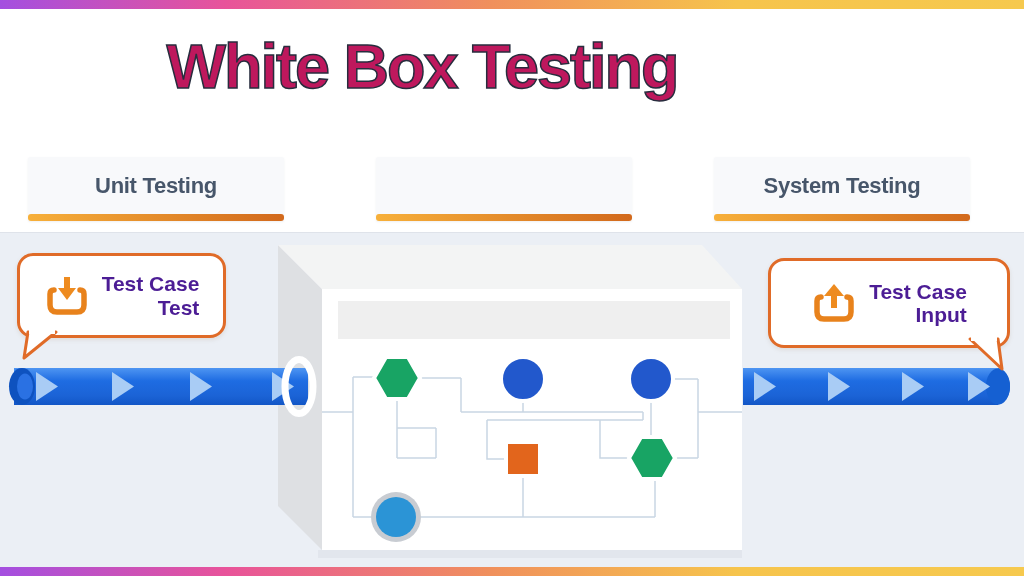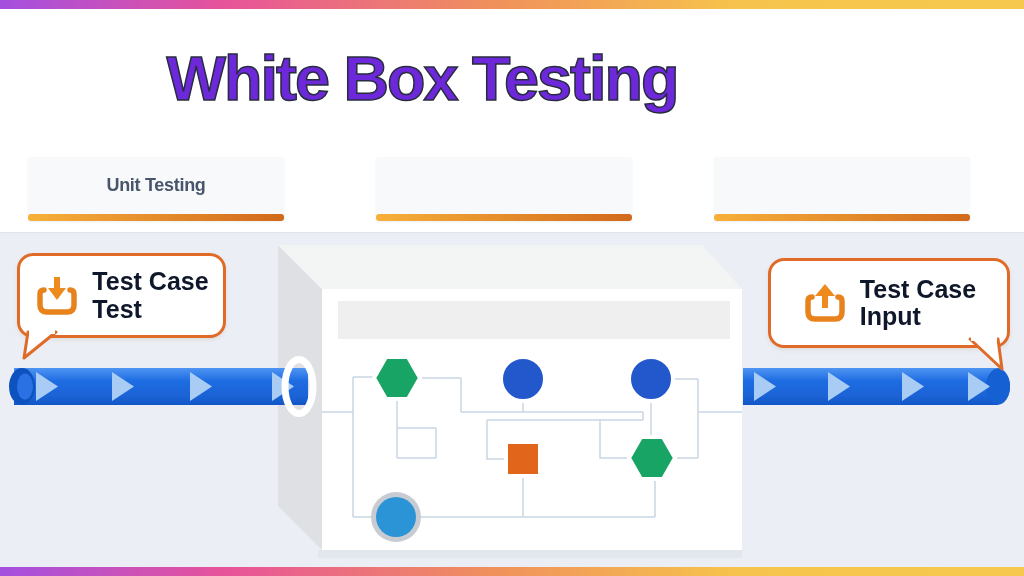--- a/index.html
+++ b/index.html
@@ -8,75 +8,76 @@
     background:#ffffff;
     font-family:"Liberation Sans",sans-serif;
   }
   .banner{
     position:absolute;left:0;width:1024px;height:9px;
     background:linear-gradient(90deg,#A44FE0 0%,#E8539A 22%,#F0905C 48%,#F6C44C 72%,#F6C94E 100%);
   }
   .banner.top{top:0;}
   .banner.bottom{bottom:0;}
   .page-title{
-    position:absolute;top:42px;left:0;width:844px;
+    position:absolute;top:30px;left:0;width:844px;
     text-align:center;
     font-size:63px;font-weight:bold;letter-spacing:-2px;
-    color:#6d28d9;
+    color:#be185d;
     -webkit-text-stroke:1.5px #272D3E;
   }
   .tab{
     position:absolute;top:157px;width:256px;height:64px;
     background:#F8F9FB;
     box-shadow:0 1px 2px rgba(120,130,150,.12);
     border-radius:2px;
   }
   .tab .tab-label{
     display:block;height:57px;line-height:57px;text-align:center;
-    font-size:18px;font-weight:bold;color:#47566A;letter-spacing:-0.3px;
+    font-size:22px;font-weight:bold;color:#47566A;letter-spacing:-0.3px;
   }
   .tab .tab-underline{
     position:absolute;left:0;bottom:0;width:100%;height:7px;border-radius:3px;
     background:linear-gradient(90deg,#F7B03A 0%,#D2691C 100%);
   }
   .tab1{left:28px;} .tab2{left:376px;} .tab3{left:714px;}
   .stage{
     position:absolute;left:0;top:232px;width:1024px;height:335px;
     background:#EBEFF5;border-top:1px solid #DFE3EA;
   }
   .scene{position:absolute;left:0;top:232px;}
   .bubble{
     position:absolute;background:#ffffff;border:3px solid #E06B28;border-radius:16px;
     display:flex;align-items:center;justify-content:center;gap:12px;
     box-shadow:0 2px 4px rgba(150,120,90,.15);
   }
   .bubble-input{left:17px;top:253px;width:203px;height:79px;}
   .bubble-output{left:768px;top:258px;width:236px;height:84px;}
   .bubble-text{
-    text-align:left;font-size:25px;font-weight:bold;color:#0f172a;line-height:1.1;
+    text-align:right;font-size:21px;font-weight:bold;color:#4c1d95;line-height:1.1;
   }
   .tail{position:absolute;}
   .tail-left{left:20px;top:330px;}
   .tail-right{left:966px;top:337px;}
 </style>
 </head>
 <body>
 
 <div class="banner top"></div>
 
 <div class="page-title">White Box Testing</div>
 
 <div class="tab tab1">
   <span class="tab-label">Unit Testing</span>
   <span class="tab-underline"></span>
 </div>
 <div class="tab tab2">
   <span class="tab-underline"></span>
 </div>
 <div class="tab tab3">
+  <span class="tab-label">System Testing</span>
   <span class="tab-underline"></span>
 </div>
 
 <div class="stage"></div>
 
 <svg class="scene" width="1024" height="335" viewBox="0 0 1024 335">
   <defs>
     <linearGradient id="gradPipe" x1="0" y1="0" x2="0" y2="1">
       <stop offset="0" stop-color="#4E95F2"></stop>
       <stop offset="0.35" stop-color="#1E6CE2"></stop>

